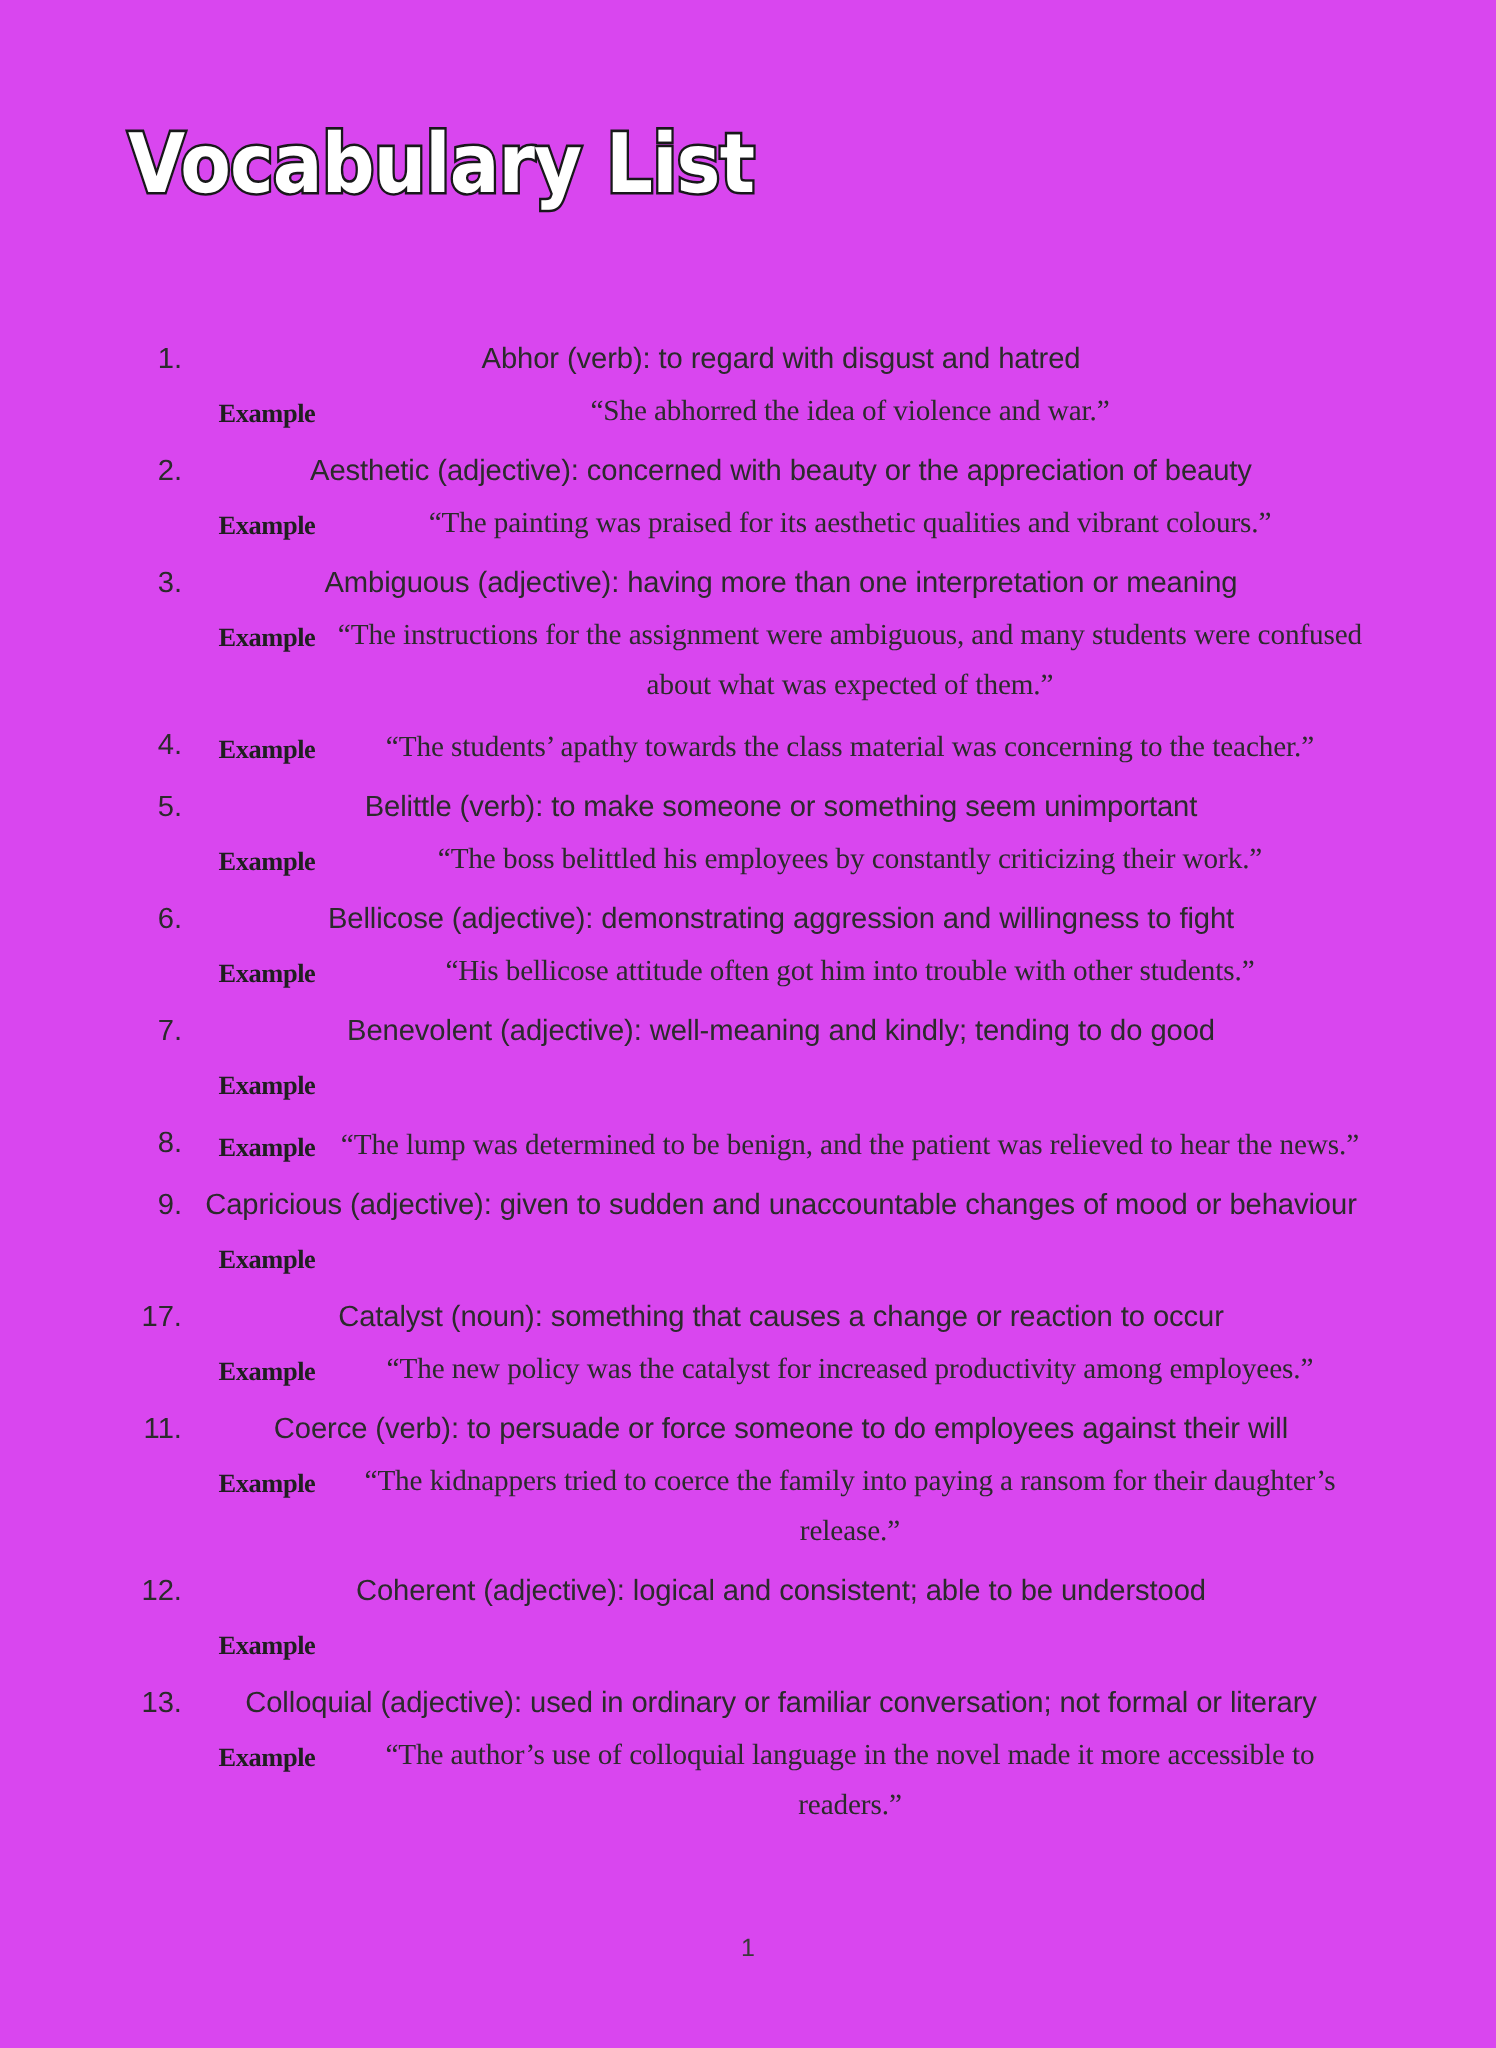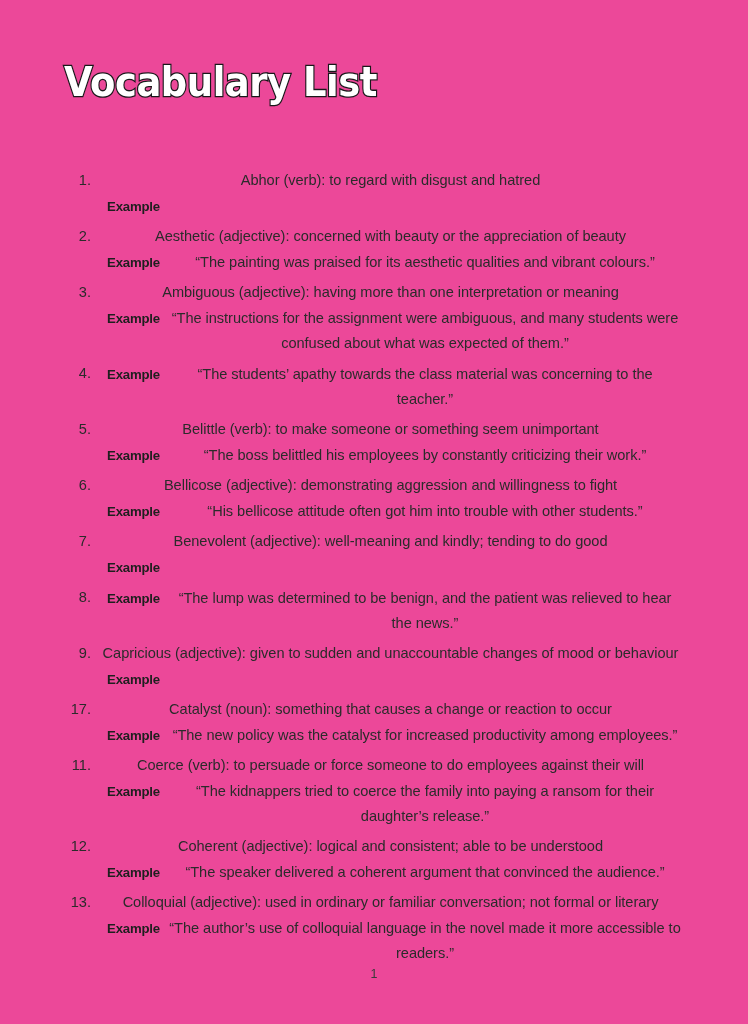--- a/index.html
+++ b/index.html
@@ -14,21 +14,21 @@
     font-family: "Liberation Sans", sans-serif;
     color: #2b2b2b;
     overflow: hidden;
   }
 
   .page {
     position: relative;
     width: 748px;
     height: 1024px;
     box-sizing: border-box;
-    background: #ec4899;
+    background: #d946ef;
   }
 
   
   .title-wrap {
     position: absolute;
     left: 64px;
     top: 54px;
     height: 56px;
     display: flex;
     align-items: center;
@@ -86,20 +86,21 @@
     font-size: 14.6px;
     line-height: 25px;
     color: #2b2b2b;
     letter-spacing: -0.05px;
   }
 
   .example-row {
     display: flex;
     align-items: flex-start;
     margin-top: 1px;
+    font-family: Liberation Serif, serif;
   }
   .example-label {
     flex: 0 0 69px;
     width: 69px;
     font-size: 13.2px;
     font-weight: 700;
     line-height: 25px;
     color: #1f1f1f;
     letter-spacing: -0.2px;
   }
@@ -133,20 +134,21 @@
     <h1 class="doc-title">Vocabulary List</h1>
   </div>
 
   <ol class="vocab-list" id="vocab-list" style="list-style: none; margin: 0px; padding: 0px;">
       <li class="vocab-item">
         <div class="item-num">1.</div>
         <div class="item-body">
           <div class="definition">Abhor (verb): to regard with disgust and hatred</div>
           <div class="example-row">
             <div class="example-label">Example</div>
+            <div class="example-text">“She abhorred the idea of violence and war.”</div>
           </div>
         </div>
       </li>
       <li class="vocab-item">
         <div class="item-num">2.</div>
         <div class="item-body">
           <div class="definition">Aesthetic (adjective): concerned with beauty or the appreciation of beauty</div>
           <div class="example-row">
             <div class="example-label">Example</div>
             <div class="example-text">“The painting was praised for its aesthetic qualities and vibrant colours.”</div>
@@ -238,21 +240,20 @@
             <div class="example-text">“The kidnappers tried to coerce the family into paying a ransom for their daughter’s release.”</div>
           </div>
         </div>
       </li>
       <li class="vocab-item">
         <div class="item-num">12.</div>
         <div class="item-body">
           <div class="definition">Coherent (adjective): logical and consistent; able to be understood</div>
           <div class="example-row">
             <div class="example-label">Example</div>
-            <div class="example-text">“The speaker delivered a coherent argument that convinced the audience.”</div>
           </div>
         </div>
       </li>
       <li class="vocab-item">
         <div class="item-num">13.</div>
         <div class="item-body">
           <div class="definition">Colloquial (adjective): used in ordinary or familiar conversation; not formal or literary</div>
           <div class="example-row">
             <div class="example-label">Example</div>
             <div class="example-text">“The author’s use of colloquial language in the novel made it more accessible to readers.”</div>

